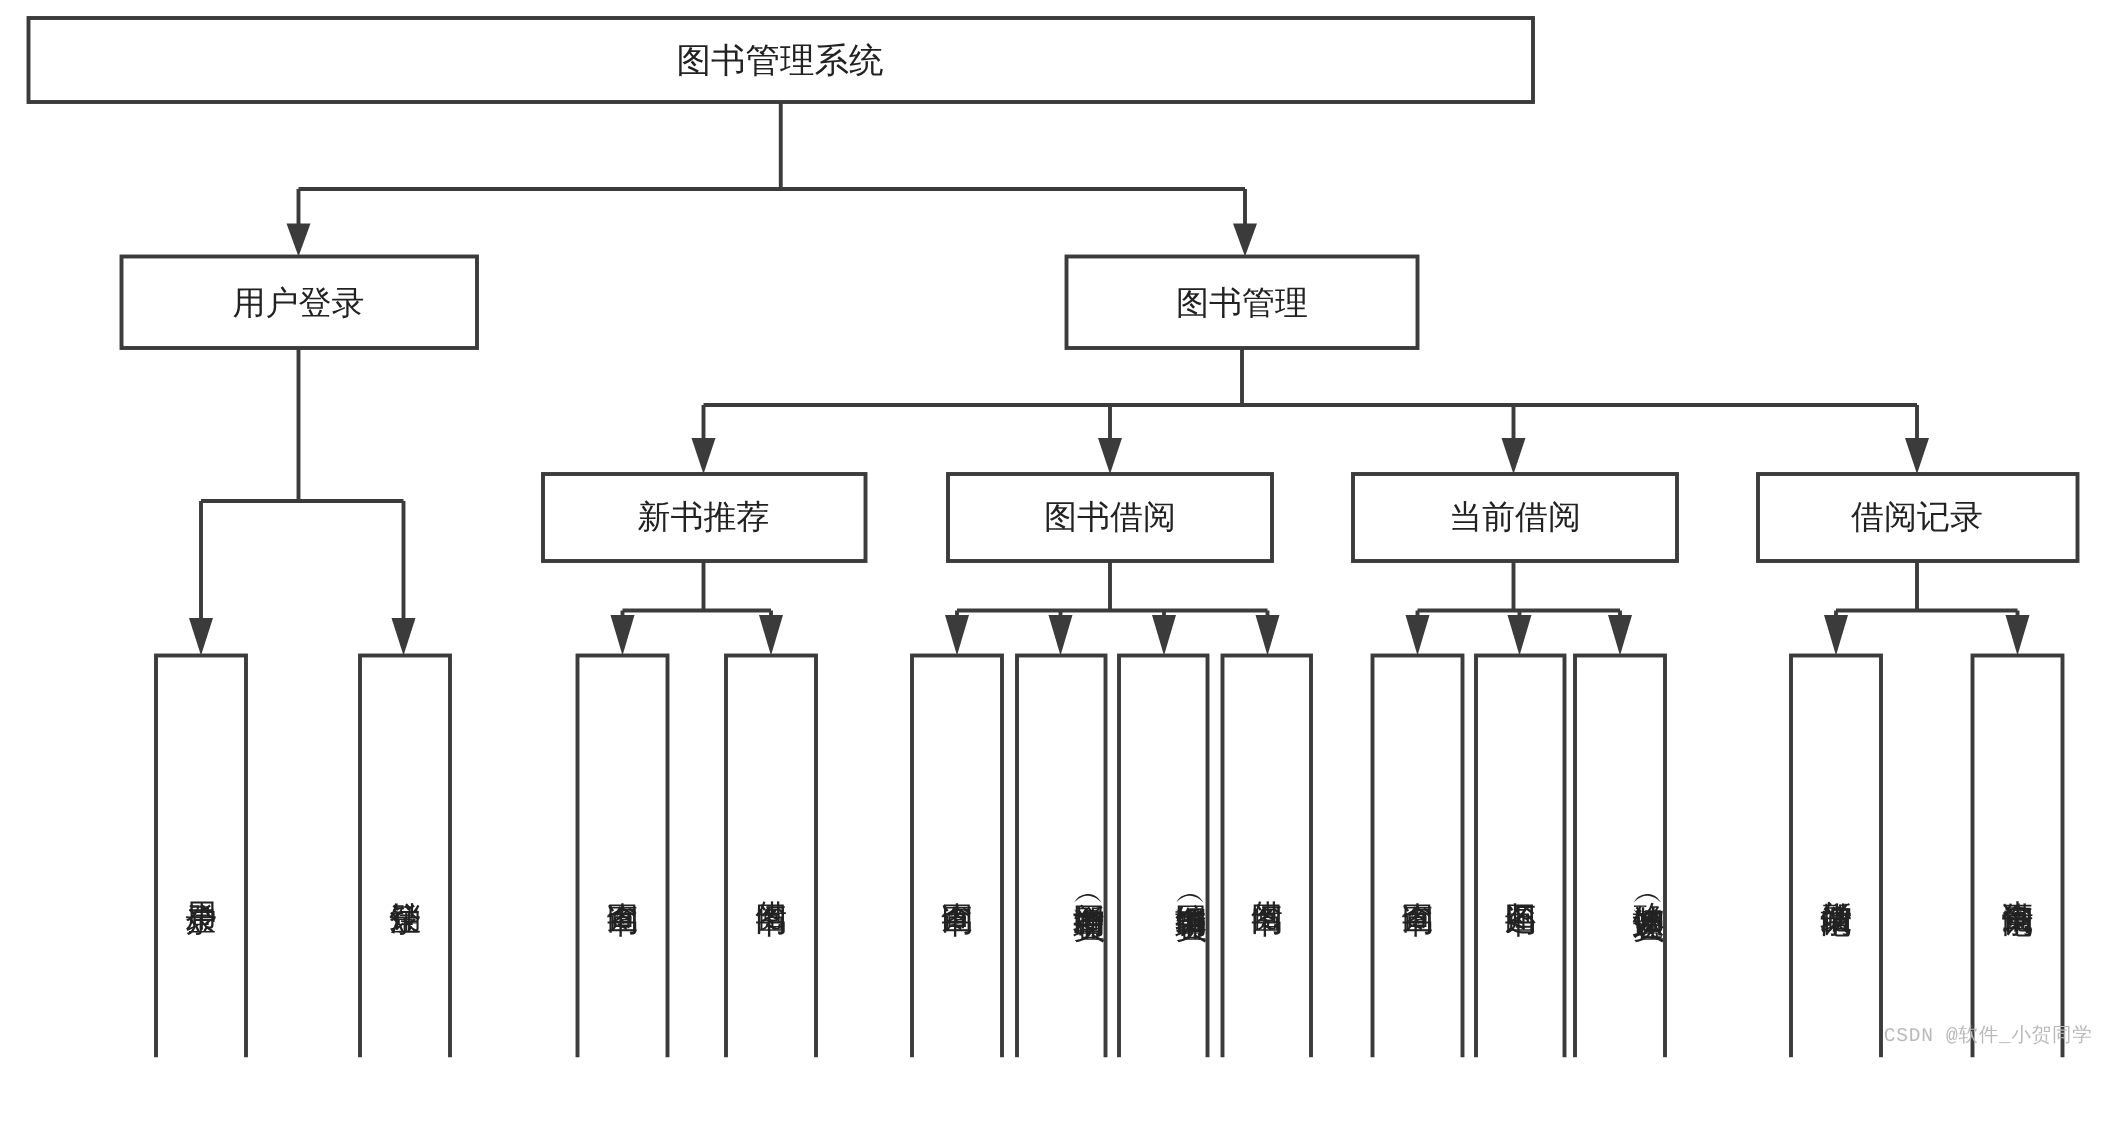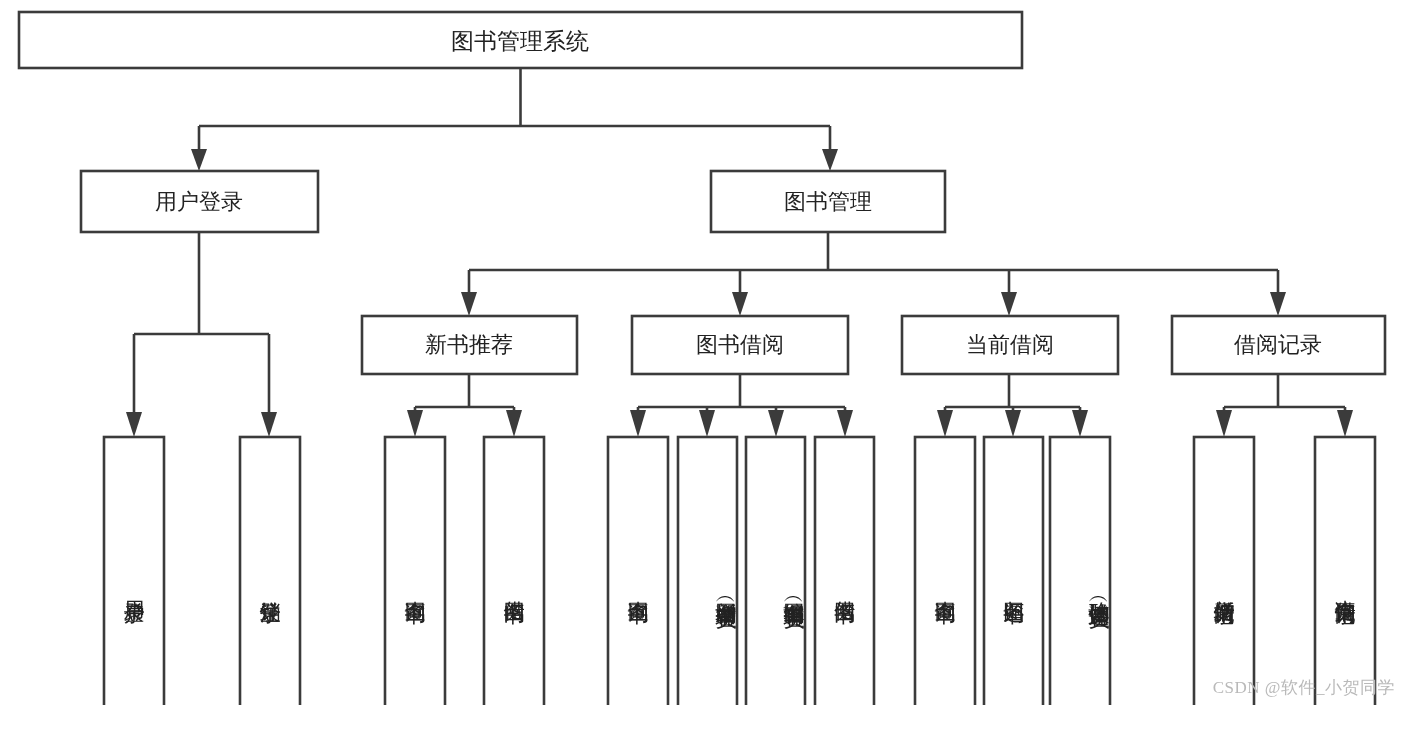--- a/index.html
+++ b/index.html
@@ -61,22 +61,22 @@
     writing-mode: vertical-rl;
     text-orientation: upright;
     white-space: nowrap;
     pointer-events: none;
     letter-spacing: 1px;
   }
   .watermark {
     position: absolute;
     right: 10px;
     bottom: 6px;
-    font-family: Liberation Serif, serif;
-    font-size: 17px;
+    font-family: Liberation Mono, monospace;
+    font-size: 13px;
     color: #b9b9b9;
     letter-spacing: 0.5px;
     white-space: nowrap;
   }
 </style>
 </head>
 <body>
 
 <div id="diagram-root">
 

